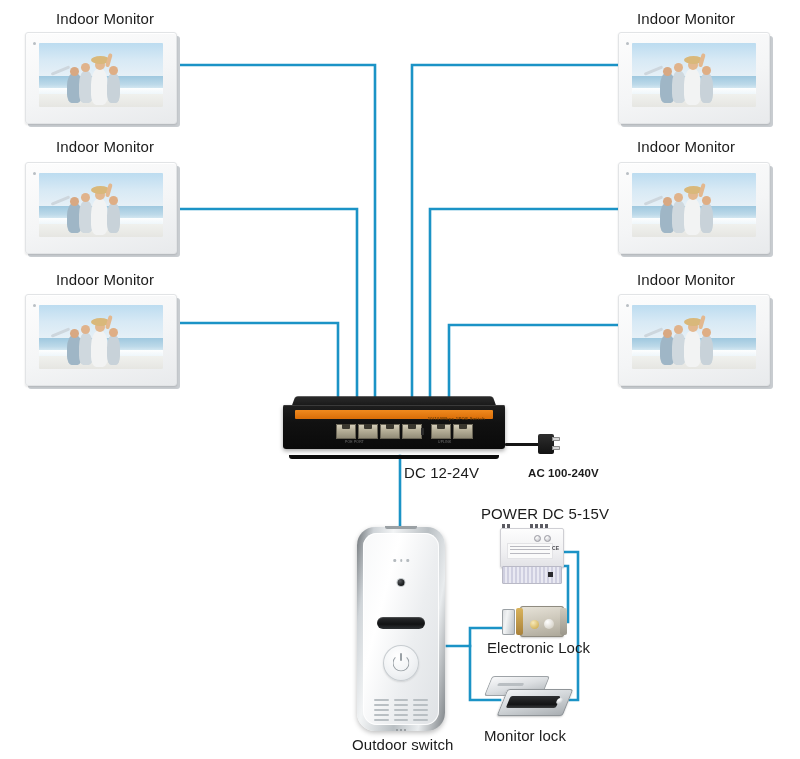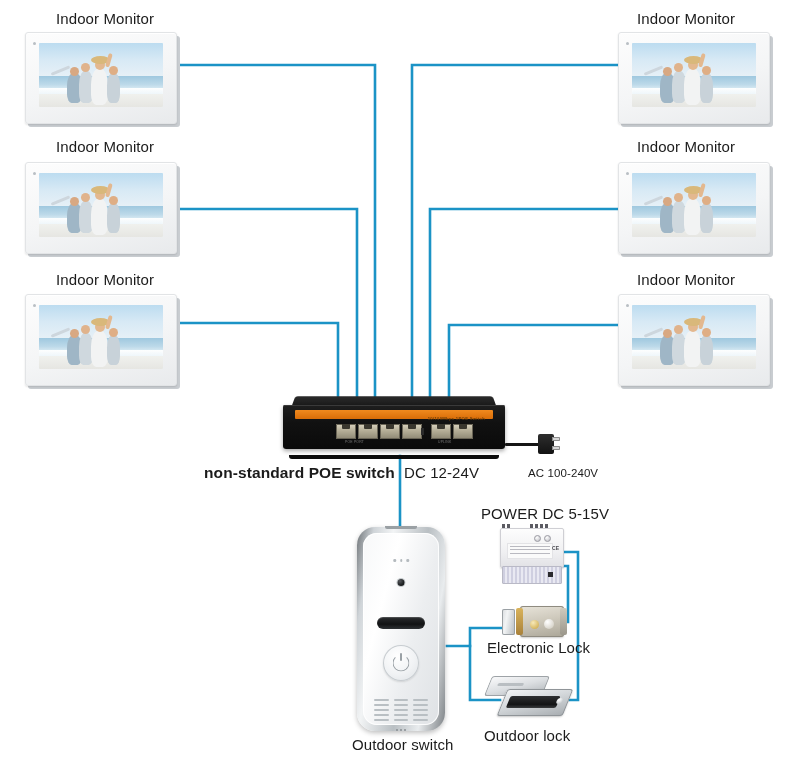--- a/index.html
+++ b/index.html
@@ -8,21 +8,21 @@
   .stage{position:absolute;inset:0;}
 
   
   svg.wires{position:absolute;left:0;top:0;width:800px;height:759px;}
 
   
   .lbl{position:absolute;font-size:15px;font-weight:400;color:#1b1b1b;
        white-space:nowrap;letter-spacing:.1px;}
   .lbl.mid{text-align:center;}
   .lbl-bold{font-weight:700;font-size:15.5px;}
-  .lbl-sm{font-size:11.5px;font-weight:400;}
+  .lbl-sm{font-size:11.5px;font-weight:700;}
   .lbl-dc{font-size:15px;}
 
   
   .monitor{position:absolute;width:155px;height:95px;}
   .mon-shadow{position:absolute;left:3px;top:4px;width:152px;height:91px;
       background:#c9cdd1;border-radius:3px;filter:blur(.4px);}
   .mon-body{position:absolute;left:0;top:0;width:150px;height:90px;
       background:linear-gradient(165deg,#fdfdfd 0%,#f4f5f6 55%,#e8eaec 100%);
       border:1px solid #e2e4e6;border-radius:3px;
       box-shadow:inset 0 1px 0 #fff, 0 1px 2px rgba(0,0,0,.12);}
@@ -371,21 +371,20 @@
     </div>
     <div class="sw-foot"></div>
   </div>
 
   <div class="ac-cord"></div>
   <div class="plug-body">
     <div class="plug-pin" style="left:14px;top:3px;"></div>
     <div class="plug-pin" style="left:14px;top:12px;"></div>
   </div>
 
-  <div class="lbl lbl-bold" style="left:204px;top:464px;">non-standard POE switch</div>
   <div class="lbl lbl-dc" style="left:404px;top:464px;">DC 12-24V</div>
   <div class="lbl lbl-sm" style="left:528px;top:467px;">AC 100-240V</div>
 
   <div class="outdoor">
     <div class="od-bezel">
       <div class="od-topslot"></div>
       <div class="od-face">
         <div class="od-dots">
           <i></i>
             <i></i>
@@ -463,15 +462,15 @@
 
   <div class="mlock">
     <div class="ml-plate">
         <i></i>
       </div>
     <div class="ml-main">
       <div class="ml-mag"></div>
       <div class="ml-hole"></div>
     </div>
   </div>
-  <div class="lbl" style="left:484px;top:727px;">Outdoor lock</div>
+  <div class="lbl" style="left:484px;top:727px;">Monitor lock</div>
 
 </div>
 
 </body></html>

